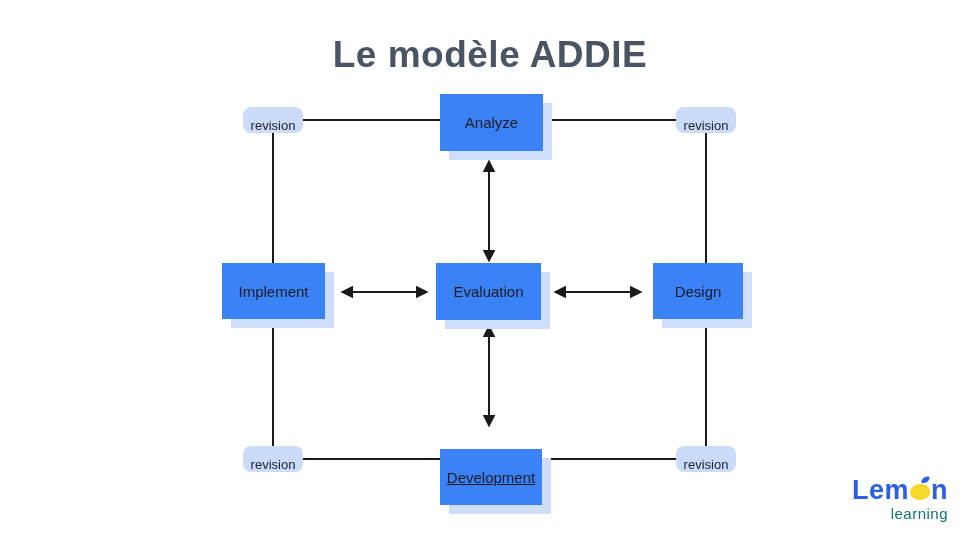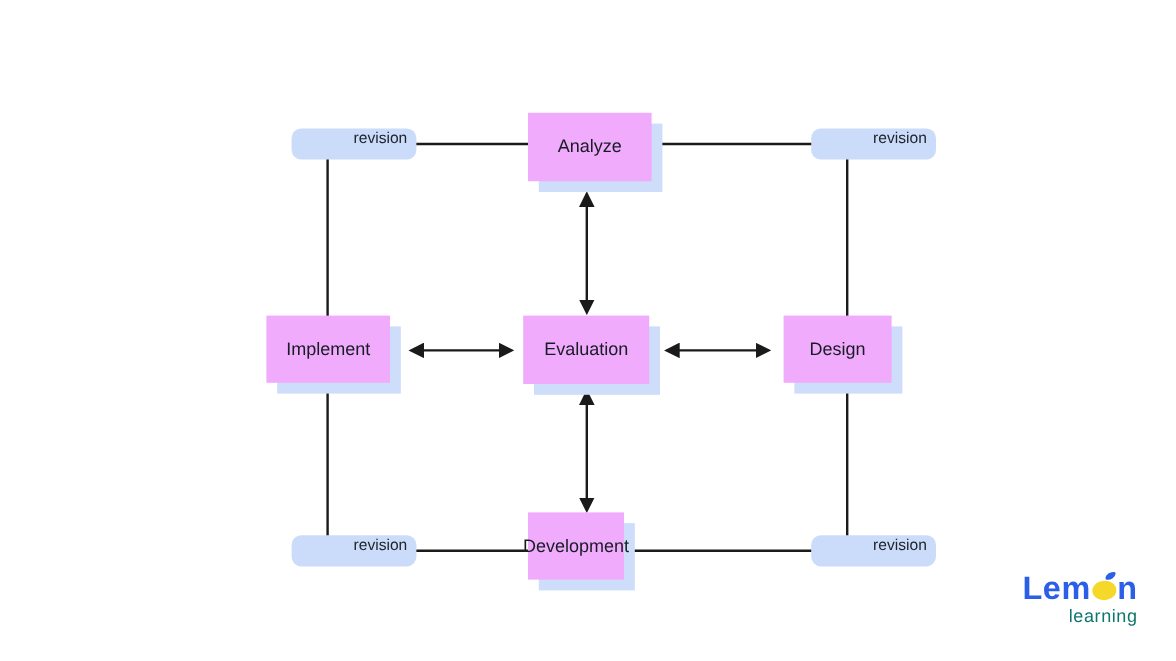--- a/index.html
+++ b/index.html
@@ -28,45 +28,44 @@
   }
   .wires {
     position: absolute;
     top: 0;
     left: 0;
     width: 980px;
     height: 551px;
   }
   .node {
     position: absolute;
-    background: #f0abfc;
+    background: #3b82f6;
     box-shadow: 9px 9px 0 0 #cdddfa;
     display: flex;
     align-items: center;
     justify-content: center;
     font-size: 15px;
     color: #181c24;
   }
   .node-analyze     { left: 440px; top:  94px; width: 103px; height: 57px; }
   .node-implement   { left: 222px; top: 263px; width: 103px; height: 56px; }
   .node-evaluation  { left: 436px; top: 263px; width: 105px; height: 57px; }
   .node-design      { left: 653px; top: 263px; width: 90px; height: 56px; }
-  .node-development { left: 440px; top: 427px; width: 80px; height: 56px; }
+  .node-development { left: 440px; top: 449px; width: 102px; height: 56px; text-decoration: underline; }
   .pill {
     position: absolute;
     width: 60px;
     height: 26px;
     background: #cbdcfb;
     border-radius: 8px;
     display: flex;
-    align-items: flex-start;
+    align-items: flex-end;
     justify-content: center;
     font-size: 13px;
     color: #20242c;
-    padding-left: 44px;
   }
   .pill-tl { left: 243px; top: 107px; }
   .pill-tr { left: 676px; top: 107px; }
   .pill-bl { left: 243px; top: 446px; }
   .pill-br { left: 676px; top: 446px; }
   .logo {
     position: absolute;
     right: 32px;
     bottom: 30px;
     width: 96px;
@@ -107,20 +106,21 @@
     font-size: 15px;
     color: #0f766e;
     letter-spacing: 0.5px;
   }
 </style>
 </head>
 <body>
 
 <div class="canvas">
 
+  <div class="title">Le modèle ADDIE</div>
 
   <svg class="wires" viewBox="0 0 980 551" xmlns="http://www.w3.org/2000/svg">
     <defs>
       <marker id="arrow" viewBox="0 0 10 10" refX="8" refY="5" markerWidth="6.5" markerHeight="6.5" orient="auto-start-reverse">
         <path d="M0,0 L10,5 L0,10 z" fill="#1a1a1a"></path>
       </marker>
     </defs>
 
     <line x1="273" y1="120" x2="706" y2="120" stroke="#1a1a1a" stroke-width="2"></line>
     <line x1="273" y1="459" x2="706" y2="459" stroke="#1a1a1a" stroke-width="2"></line>

